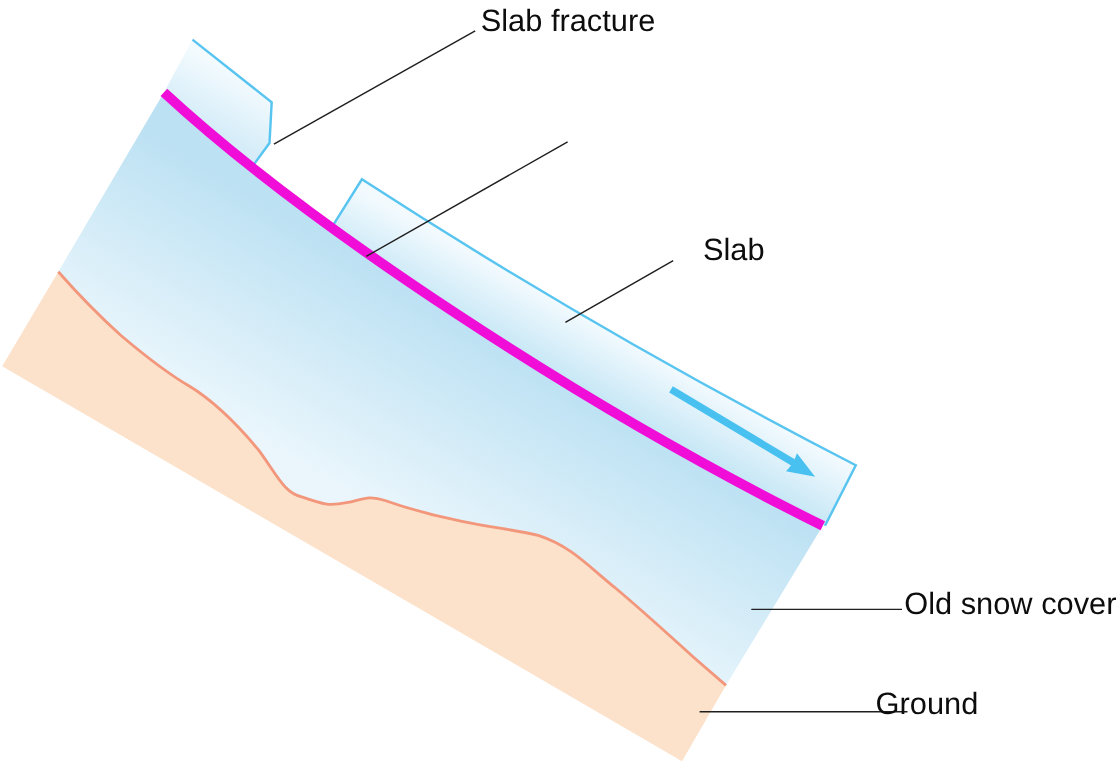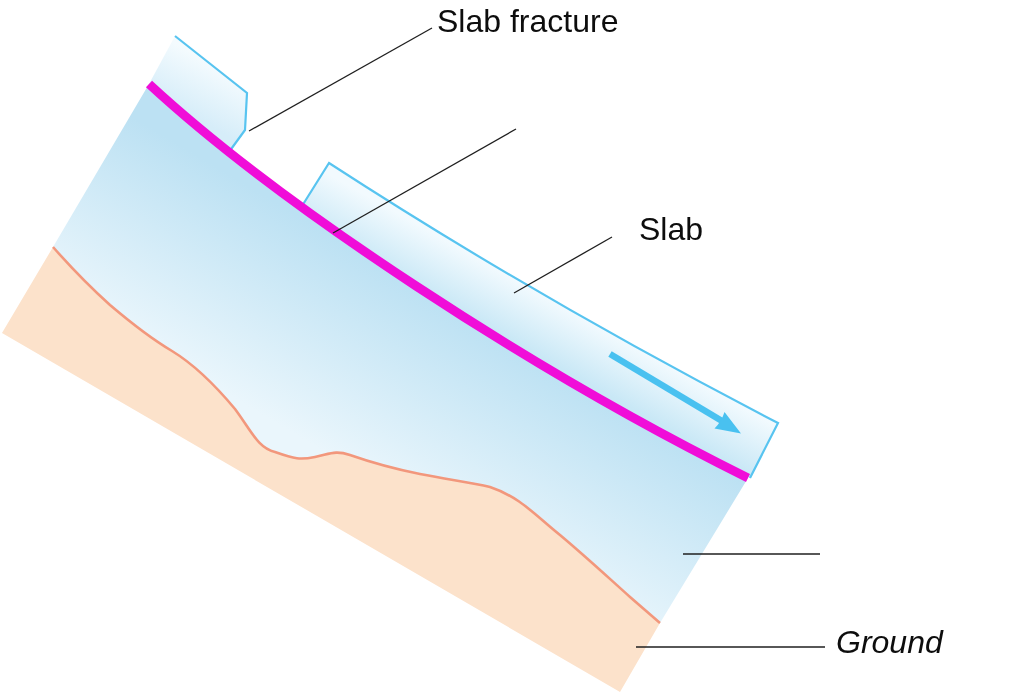--- a/index.html
+++ b/index.html
@@ -15,31 +15,31 @@
     overflow: hidden;
     font-family: "Liberation Sans", sans-serif;
   }
   .stage svg {
     position: absolute;
     left: 0;
     top: 0;
   }
   .lbl {
     position: absolute;
-    font-size: 32px;
+    font-size: 28px;
     line-height: 1.1;
     color: #0d0d0d;
     white-space: nowrap;
     letter-spacing: 0px;
   }
   .lbl-slab-fracture { left: 437px; top: 4px; }
   .lbl-weak-layer    { left: 527px; top: 110px; color: #9c4ba1; }
   .lbl-slab          { left: 617px; top: 212px; margin-left: 22px; }
   .lbl-old-snow      { left: 822px; top: 534px; }
-  .lbl-ground        { left: 836px; top: 625px; font-style: italic; }
+  .lbl-ground        { left: 796px; top: 625px; }
 
   .slab-shape   { stroke-width: 2.2px; stroke-linejoin: miter; }
   .weak-line    { stroke-width: 9px; fill: none; }
   .wavy-line    { stroke-width: 2.6px; fill: none; }
   .leader       { stroke-width: 1.3px; }
   .arrow-shaft  { stroke-width: 6.5px; }
 </style>
 </head>
 <body>
 
@@ -122,15 +122,16 @@
 
     <line class="leader" x1="432" y1="28" x2="249" y2="131" stroke="#1F1F1F"></line>
     <line class="leader" x1="516" y1="129" x2="333" y2="233" stroke="#1F1F1F"></line>
     <line class="leader" x1="612" y1="237" x2="514" y2="293" stroke="#1F1F1F"></line>
     <line class="leader" x1="683" y1="554" x2="820" y2="554" stroke="#1F1F1F"></line>
     <line class="leader" x1="636" y1="647" x2="825" y2="647" stroke="#1F1F1F"></line>
   </svg>
 
   <div class="lbl lbl-slab-fracture">Slab fracture</div>
   <div class="lbl lbl-slab">Slab</div>
+  <div class="lbl lbl-old-snow">Old snow cover</div>
   <div class="lbl lbl-ground">Ground</div>
 
 </div>
 
 </body></html>

